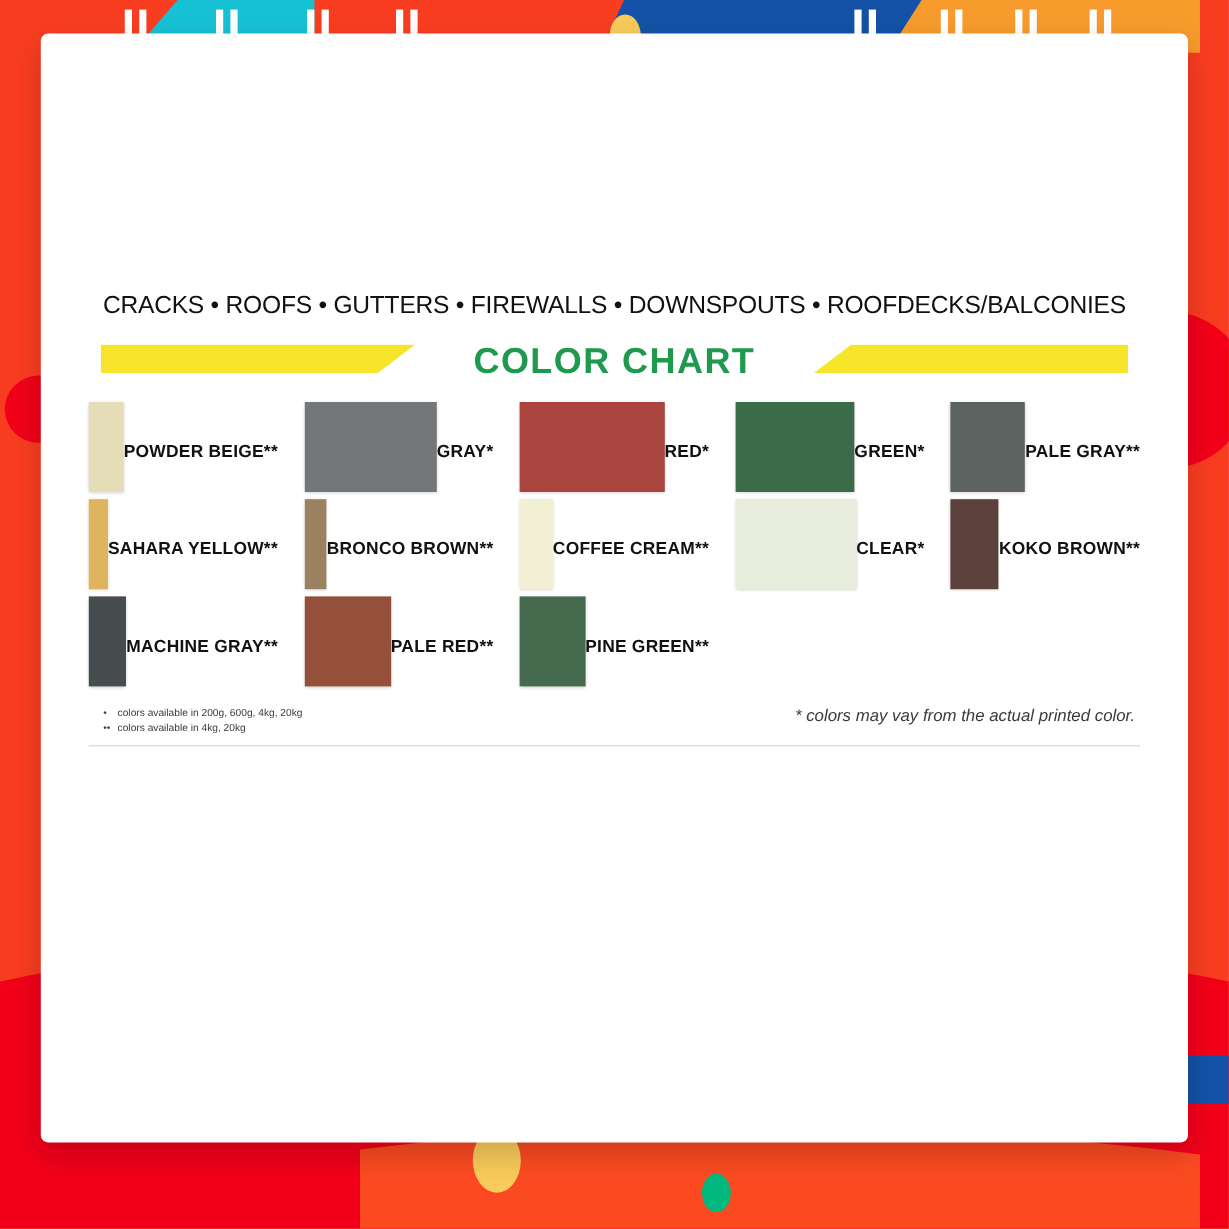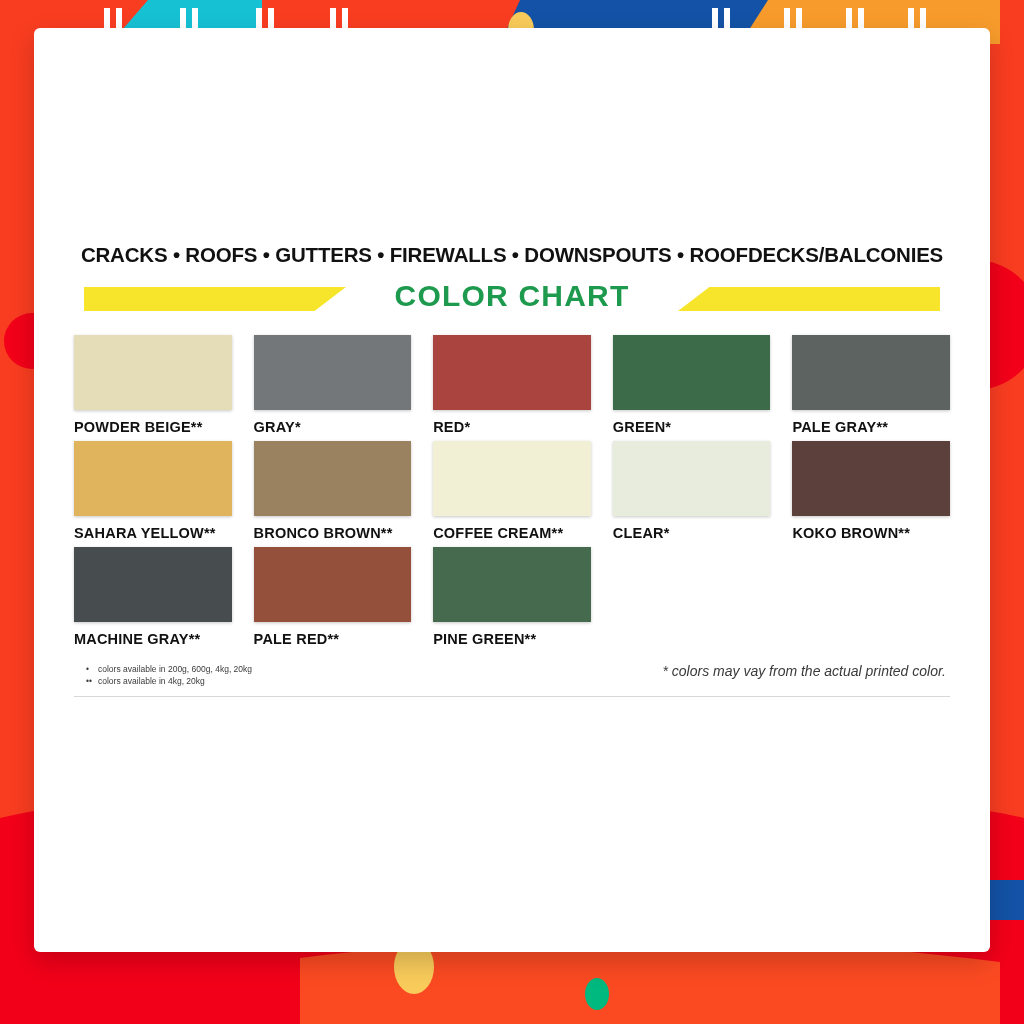--- a/index.html
+++ b/index.html
@@ -27,35 +27,35 @@
 
   
   .chart-block{
     position:absolute;
     left:40px; top:215px;
     width:876px;
   }
 
   .headline{
     text-align:center;
-    font-weight:bold;
+    font-weight:normal;
     font-size:20.5px;
     letter-spacing:-0.2px;
     color:#111111;
     white-space:nowrap;
     font-family:"Liberation Sans", sans-serif;
   }
 
   
   .title-row{
     position:relative;
     height:40px;
     margin-top:12px;
     display:flex;
-    align-items:flex-start;
+    align-items:flex-end;
     justify-content:center;
   }
   .banner{
     position:absolute;
     top:8px;
     height:24px;
     background:#F6E52B;
   }
   .banner-left{
     left:10px;
@@ -79,21 +79,21 @@
   }
 
   
   .swatch-grid{
     margin-top:16px;
     display:grid;
     grid-template-columns:repeat(5, 1fr);
     column-gap:22px;
     row-gap:6px;
   }
-  .swatch-cell{ display:flex; flex-direction:column; align-items:flex-start; }
+  .swatch-cell{ display:flex; flex-direction:row; align-items:center; }
   .swatch-chip{
     width:100%;
     height:75px;
     box-shadow:0 1px 3px rgba(0,0,0,.22);
   }
   .swatch-label{
     margin-top:9px;
     font-size:14.5px;
     font-weight:bold;
     color:#111111;

